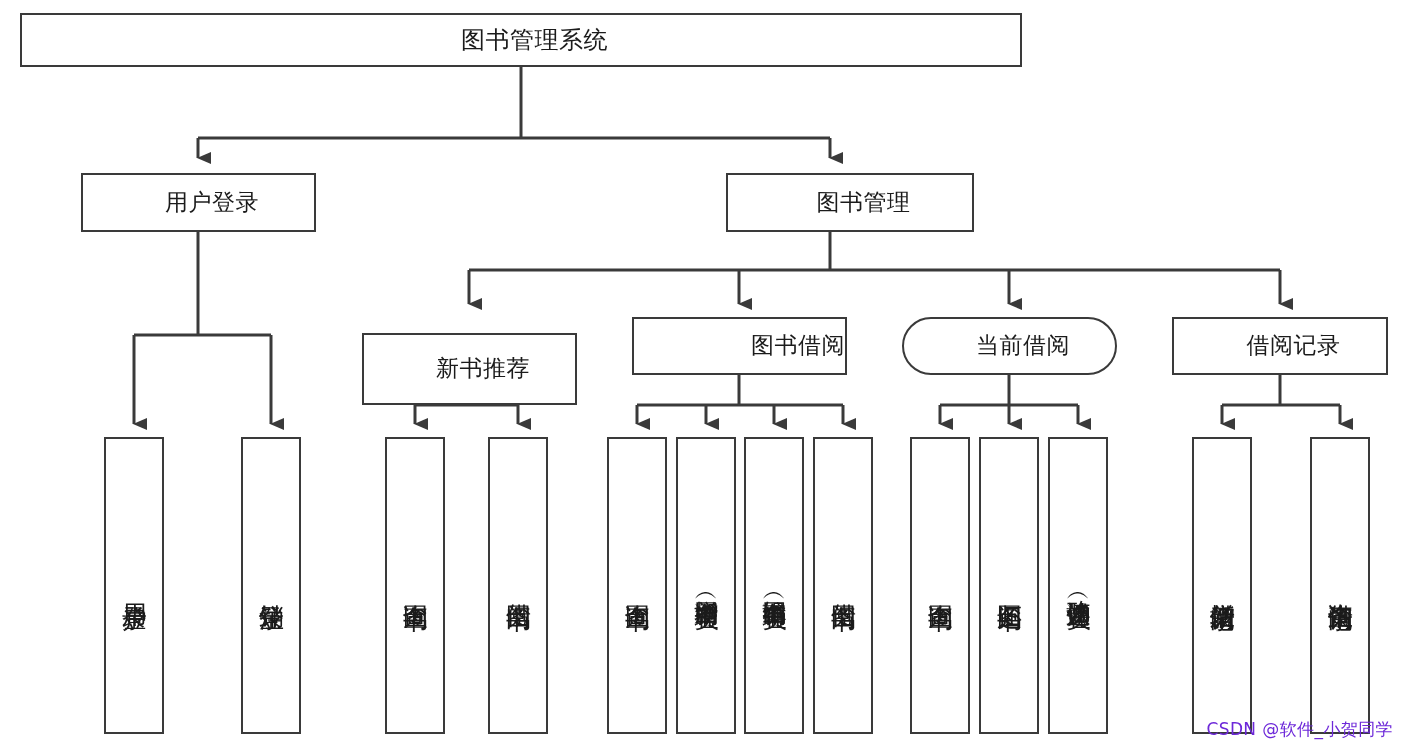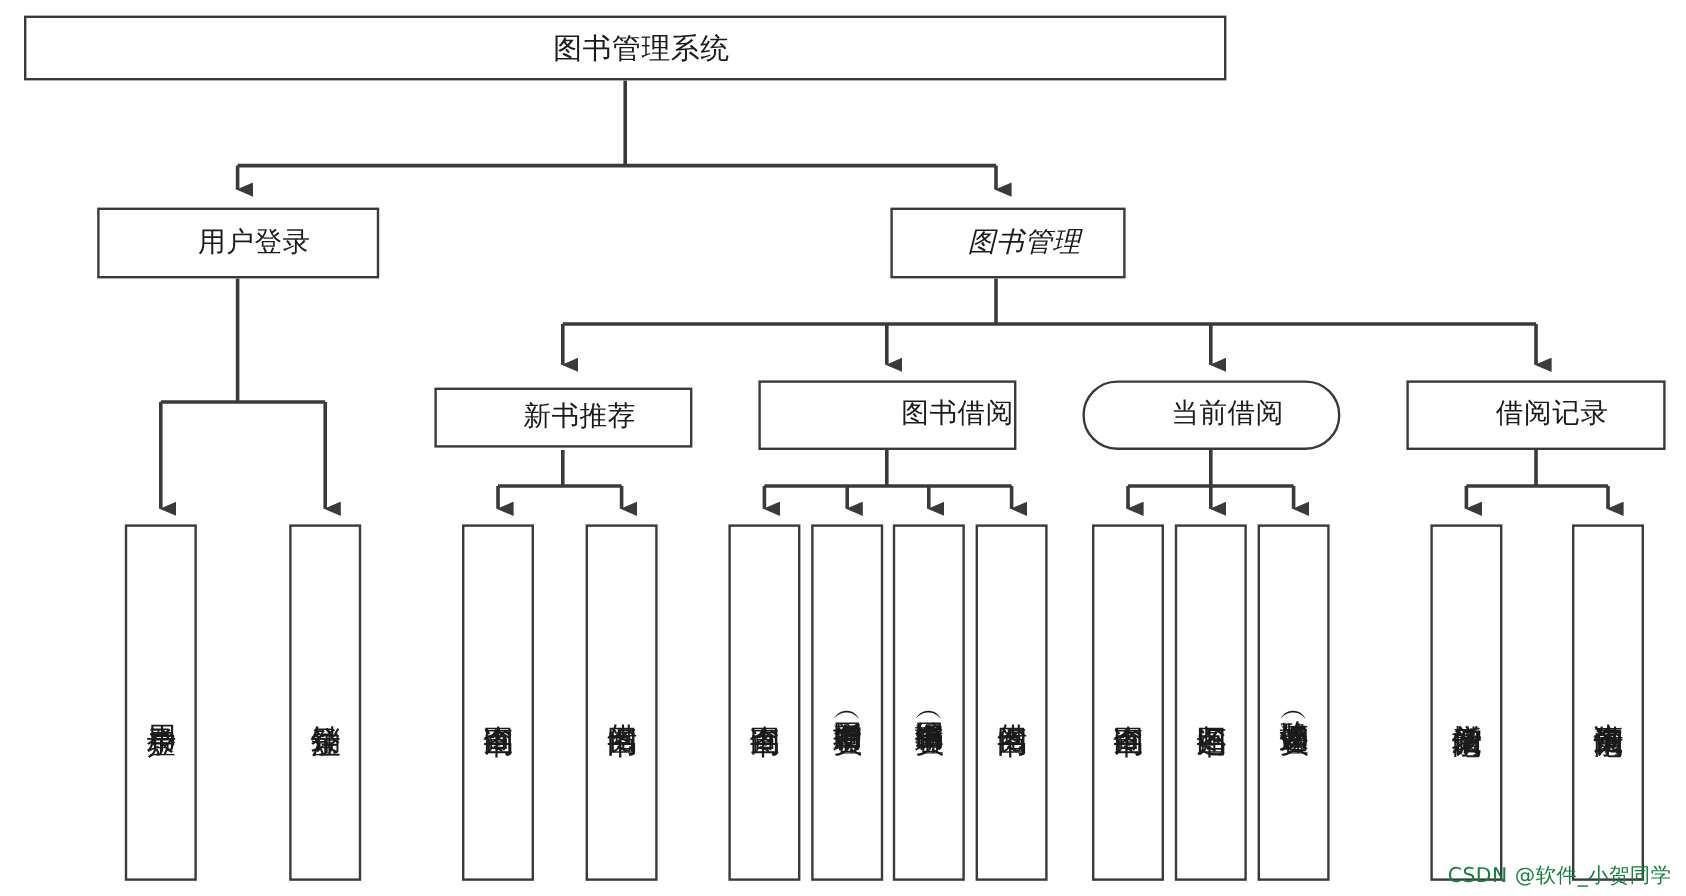--- a/index.html
+++ b/index.html
@@ -63,21 +63,21 @@
     max-height: 100%;
   }
   .node.vert.tall .lbl {
     font-size: 24px;
   }
   #watermark {
     position: absolute;
     right: 12px;
     bottom: 6px;
     font-size: 17px;
-    color: #15803d;
+    color: #6d28d9;
     letter-spacing: 0.4px;
     white-space: nowrap;
     font-family: "DejaVu Sans", "Liberation Sans", sans-serif;
   }
 </style>
 </head>
 <body>
 
 <div id="canvas">
 
@@ -135,25 +135,25 @@
   </svg>
 
   <div class="node root horiz" style="left:20px; top:13px; width:1002px; height:54px;">
     <span class="lbl">图书管理系统</span>
   </div>
 
   <div class="node horiz" style="left:81px; top:173px; width:235px; height:59px;">
     <span class="lbl">用户登录</span>
   </div>
 
-  <div class="node horiz" style="left:742px; top:173px; width:196px; height:59px;font-style:italic;">
+  <div class="node horiz" style="left:726px; top:173px; width:248px; height:59px;">
     <span class="lbl">图书管理</span>
   </div>
 
-  <div class="node horiz" style="left:362px; top:323px; width:215px; height:50px;text-align:center;">
+  <div class="node horiz" style="left:362px; top:333px; width:215px; height:72px;text-align:center;">
     <span class="lbl">新书推荐</span>
   </div>
 
   <div class="node horiz" style="left:632px; top:317px; width:215px; height:58px;justify-content:flex-end;">
     <span class="lbl">图书借阅</span>
   </div>
 
   <div class="node horiz" style="left:902px; top:317px; width:215px; height:58px;border-radius:29px;">
     <span class="lbl">当前借阅</span>
   </div>

